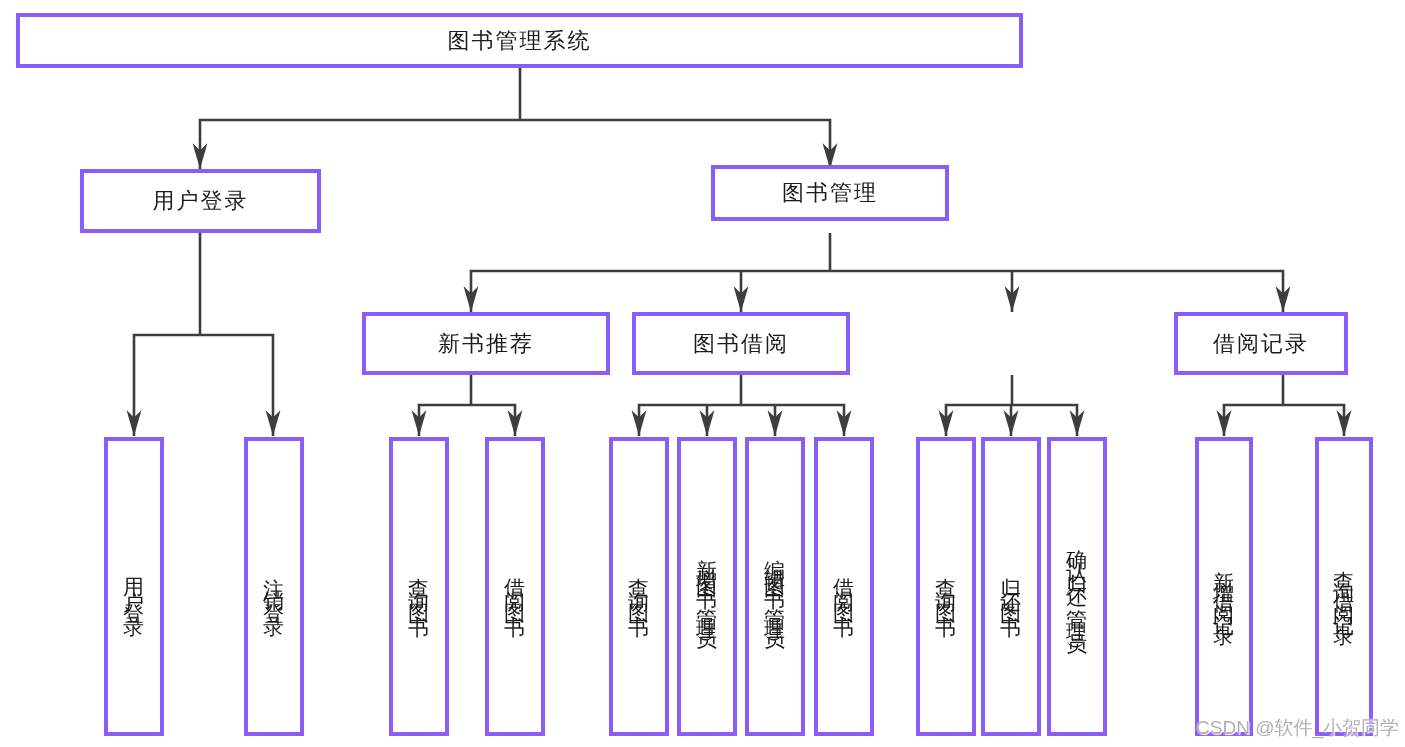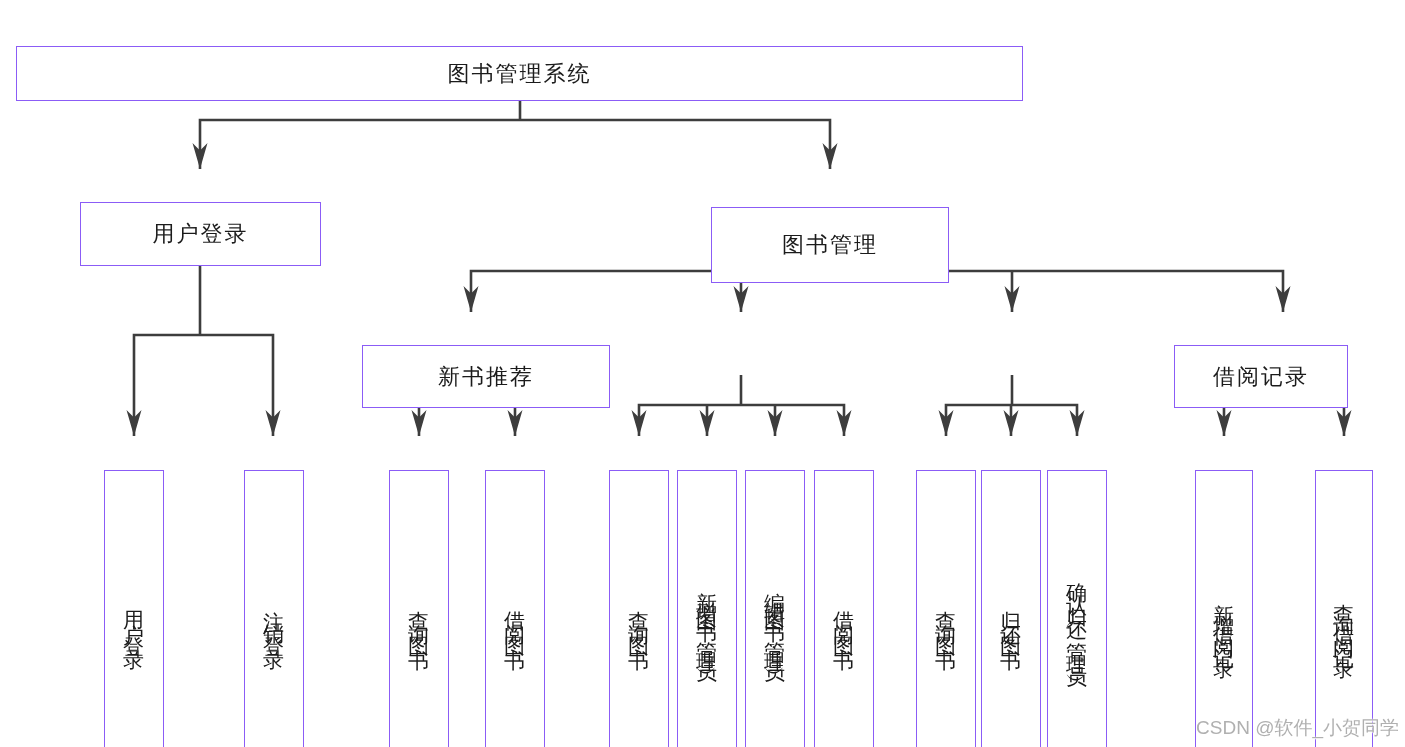--- a/index.html
+++ b/index.html
@@ -12,26 +12,25 @@
   }
   .connectors {
     position:absolute; left:0; top:0; z-index:0;
   }
   .connectors path.line {
     fill:none; stroke:#3d3d3d; stroke-width:2.6; stroke-linejoin:miter;
   }
   .node {
     position:absolute;
     box-sizing:border-box;
-    border:1px solid #8b5cf6;
+    border:4px solid #8b5cf6;
     background:#ffffff;
     display:flex; align-items:center; justify-content:center;
     color:#1b1b1b;
     z-index:1;
-    margin-top:33px;
   }
   .node.h span {
     font-size:22px; letter-spacing:2px; white-space:nowrap;
   }
   .node.v { top:437px; height:299px; width:60px; }
   .node.v span {
     writing-mode:vertical-rl;
     text-orientation:mixed;
     font-size:21px;
     line-height:1;
@@ -110,26 +109,29 @@
     </g>
   </svg>
 
   <div class="node h" style="left:16px; top:13px; width:1007px; height:55px;">
     <span>图书管理系统</span>
   </div>
 
   <div class="node h" style="left:80px; top:169px; width:241px; height:64px;">
     <span>用户登录</span>
   </div>
-  <div class="node h" style="left:711px; top:174px; width:238px; height:76px;">
+  <div class="node h" style="left:711px; top:165px; width:238px; height:56px;">
     <span>图书管理</span>
   </div>
 
   <div class="node h" style="left:362px; top:312px; width:248px; height:63px;">
     <span>新书推荐</span>
+  </div>
+  <div class="node h" style="left:632px; top:312px; width:218px; height:63px;">
+    <span>图书借阅</span>
   </div>
   <div class="node h" style="left:1174px; top:312px; width:174px; height:63px;">
     <span>借阅记录</span>
   </div>
 
   <div class="node v ls4" style="left:104px;">
     <span>用户登录</span>
   </div>
   <div class="node v ls4" style="left:244px;">
     <span>注销登录</span>

